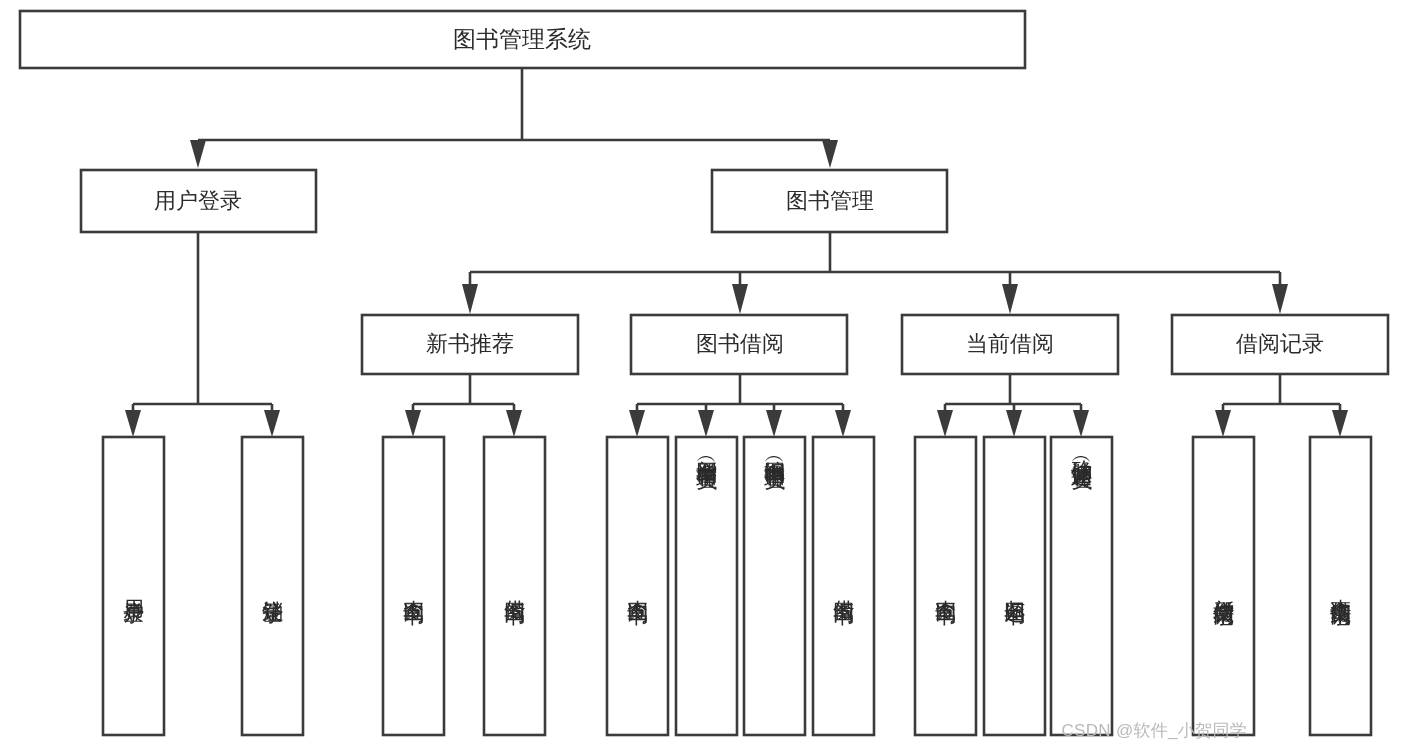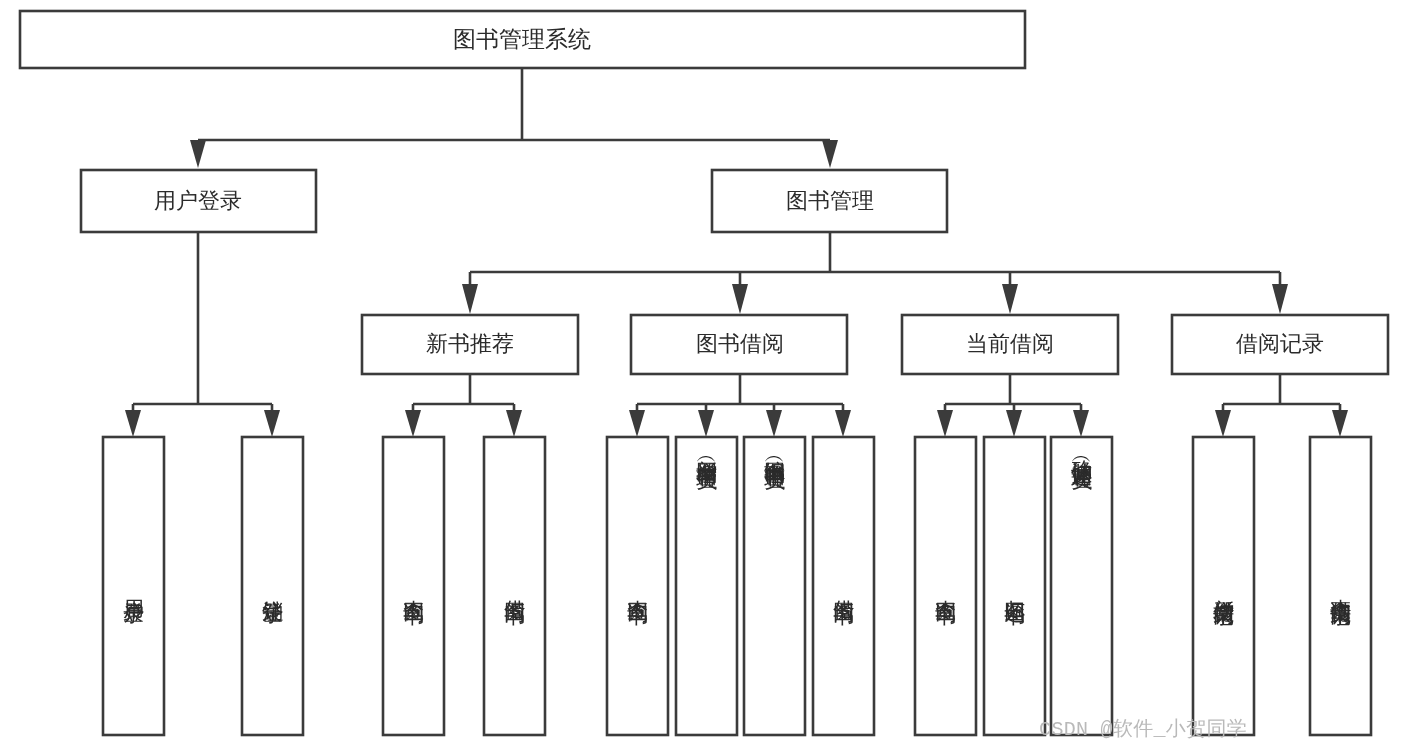--- a/index.html
+++ b/index.html
@@ -50,22 +50,22 @@
     line-height:1.08;
     color:#2b2b2b;
     letter-spacing:1.5px;
     white-space:nowrap;
   }
 
   .watermark{
     position:absolute;
     right:10px;
     bottom:5px;
-    font-family:Liberation Mono, monospace;
-    font-size:20px;
+    font-family:Liberation Sans, sans-serif;
+    font-size:17px;
     color:#b9b9b9;
     letter-spacing:0.3px;
     white-space:nowrap;
     pointer-events:none;
   }
 </style>
 </head>
 <body>
 
 <div id="stage">

